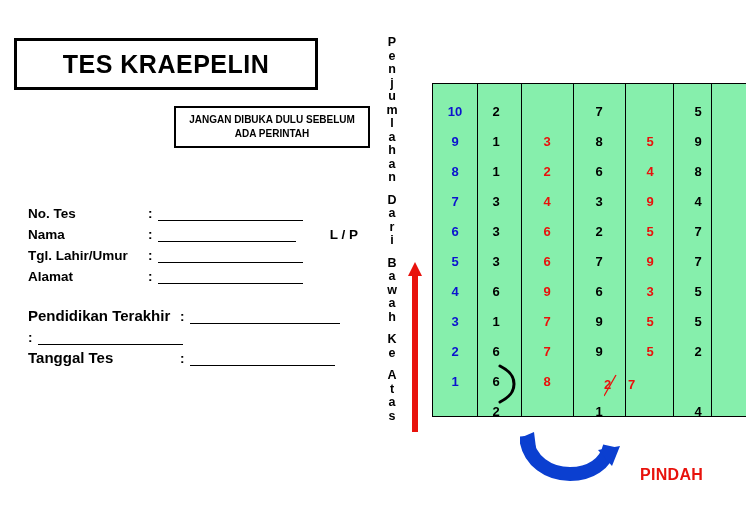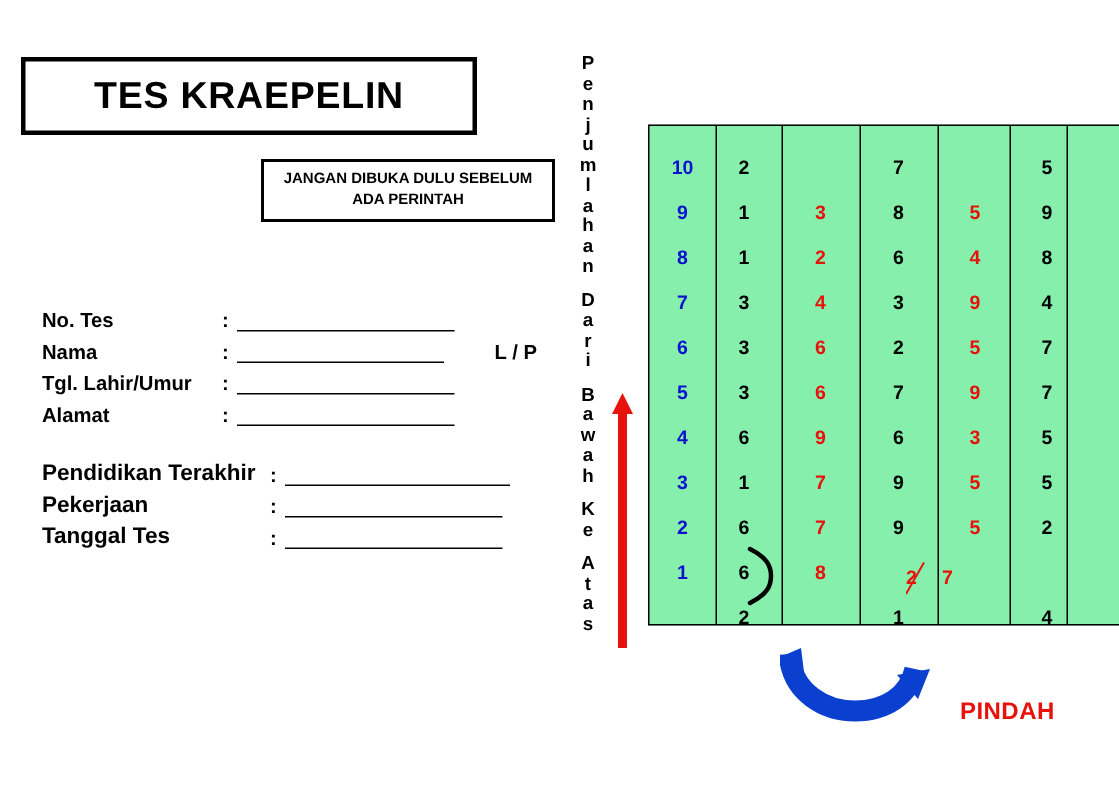--- a/index.html
+++ b/index.html
@@ -302,21 +302,20 @@
     </div>
   </div>
 
   <div class="form2">
     <div class="field-row2">
       <span class="field-label2">Pendidikan Terakhir</span>
       <span class="field-colon">:</span>
       <span class="field-line2"></span>
     </div>
     <div class="field-row2">
-      <span class="field-label2">Pekerjaan</span>
       <span class="field-colon">:</span>
       <span class="field-line2 short"></span>
     </div>
     <div class="field-row2">
       <span class="field-label2">Tanggal Tes</span>
       <span class="field-colon">:</span>
       <span class="field-line2 short"></span>
     </div>
   </div>
 

